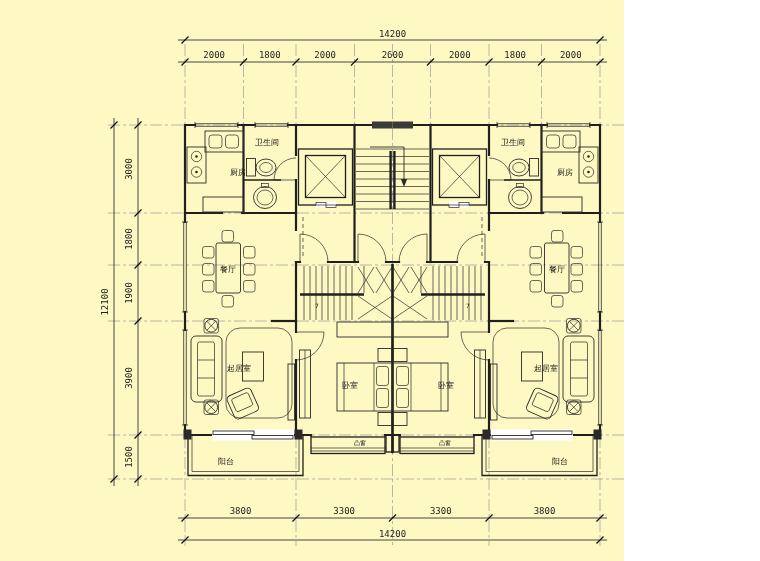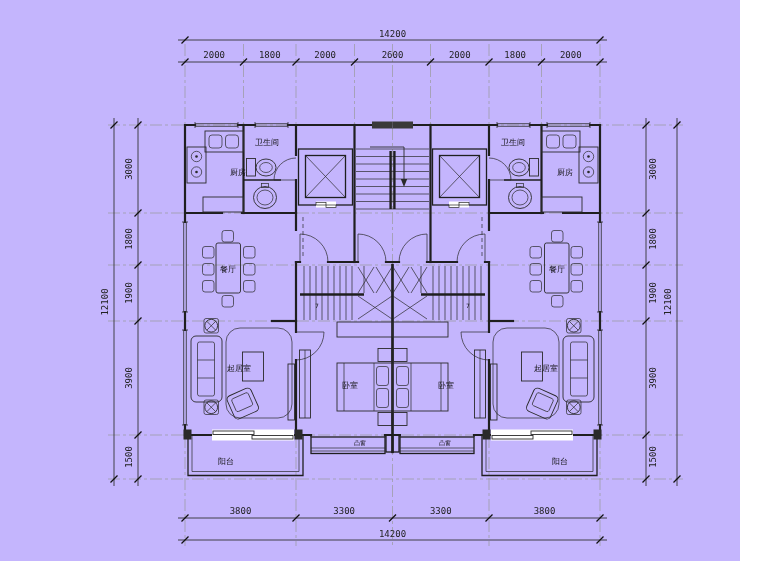--- a/index.html
+++ b/index.html
@@ -1,16 +1,16 @@
 <!DOCTYPE html>
 <html><head>
 <meta charset="utf-8">
 <style>
   html,body{margin:0;padding:0;background:#fff;}
-  .canvas{position:relative;width:740px;height:561px;background:#c4b5fd;overflow:hidden;
+  .canvas{position:relative;width:624px;height:561px;background:#fef9c3;overflow:hidden;
           font-family:"DejaVu Sans","Liberation Sans",sans-serif;}
   svg{display:block;}
   .w    {stroke:#1f1f1f;stroke-width:2.2;fill:none;stroke-linecap:square;}
   .w2   {stroke:#1f1f1f;stroke-width:1.3;fill:none;}
   .hr   {stroke:#1f1f1f;stroke-width:2.4;fill:none;}
   .f1   {stroke:#2a2a2a;stroke-width:0.9;fill:none;}
   .f2   {stroke:#2a2a2a;stroke-width:0.7;fill:none;}
   .win  {stroke:#2a2a2a;stroke-width:0.8;fill:none;}
   .dimline{stroke:#333333;stroke-width:0.9;fill:none;}
   .tick {stroke:#111111;stroke-width:1.2;}

